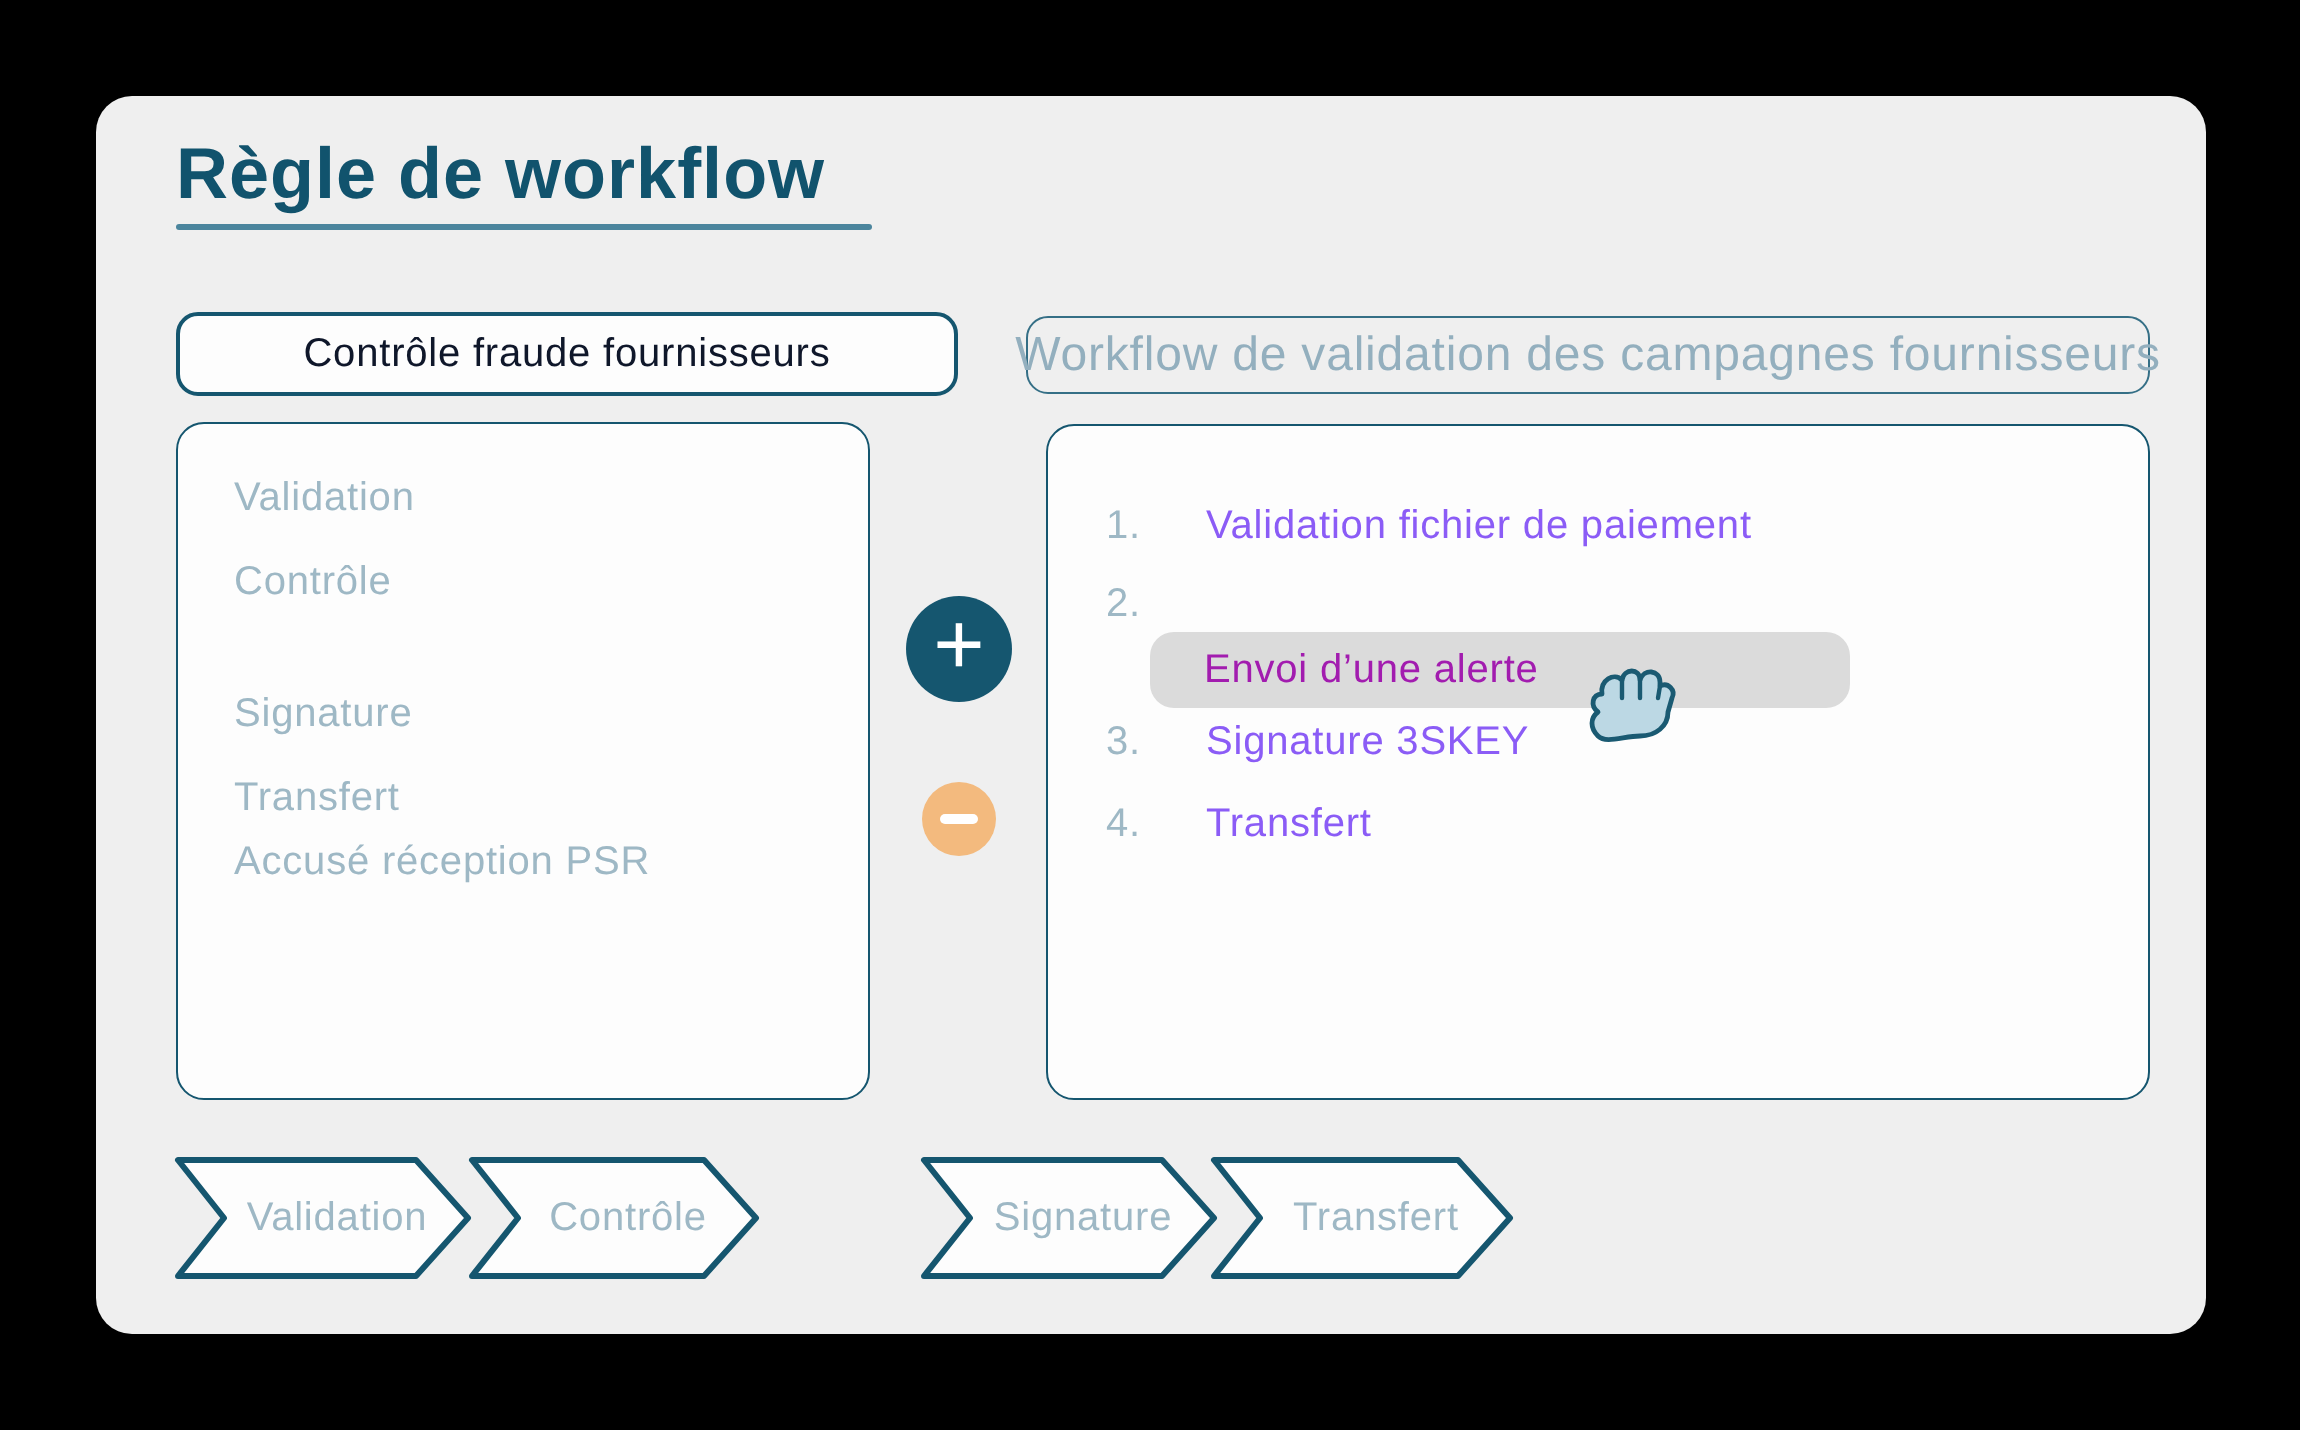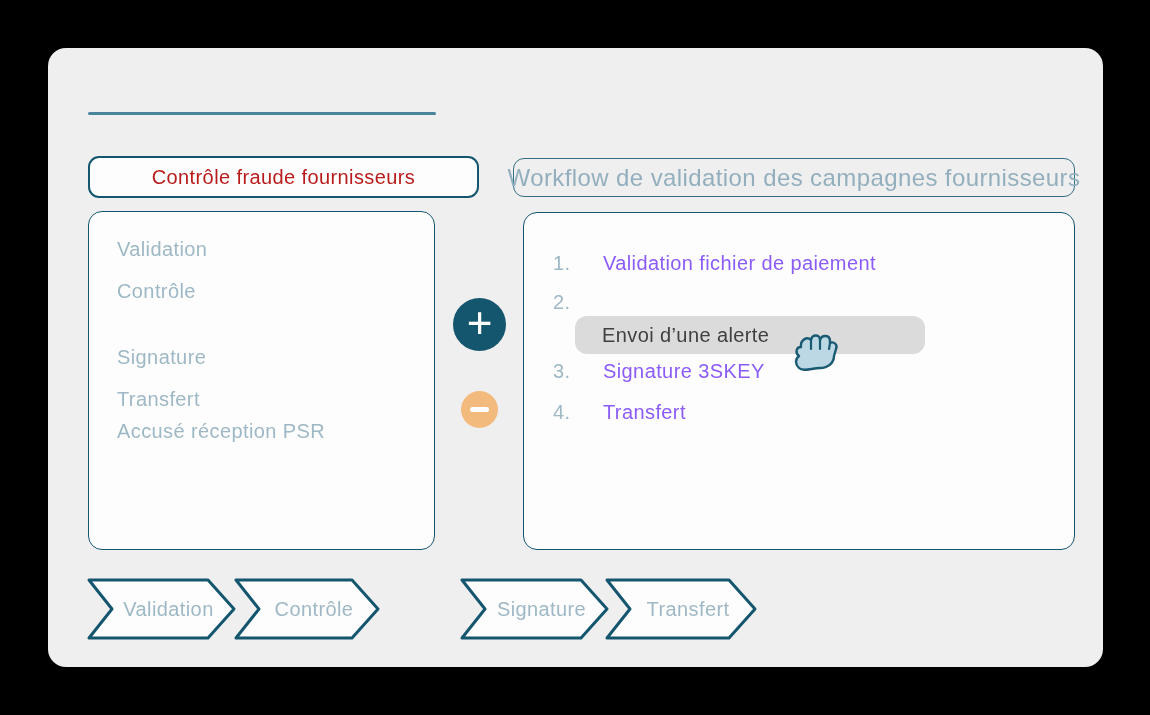--- a/index.html
+++ b/index.html
@@ -26,21 +26,21 @@
   }
   
   .name-box{
     position:absolute;box-sizing:border-box;border-radius:11px;
     display:flex;align-items:center;justify-content:center;
     letter-spacing:.4px;white-space:nowrap;
   }
   .rule-name-box{
     left:40px;top:108px;width:391px;height:42px;
     background:#FDFDFD;border:2px solid #15566F;
-    color:#b91c1c;font-size:20px;text-align:right;
+    color:#0f172a;font-size:20px;text-align:right;
   }
   .workflow-name-box{
     left:465px;top:110px;width:562px;height:39px;
     background:transparent;border:1.5px solid #356F86;
     color:#93AFBE;font-size:24px;
   }
   
   .panel{
     position:absolute;box-sizing:border-box;
     background:#FDFDFD;border:1.5px solid #15566F;border-radius:14px;
@@ -73,21 +73,21 @@
     left:413px;top:343px;width:37px;height:37px;background:#F3BA7E;
   }
   .remove-btn .bar{width:19px;height:5px;background:#fff;border-radius:3px;}
   
   .drag-pill{
     position:absolute;left:527px;top:268px;width:350px;height:38px;
     background:#DBDBDB;border-radius:12px;
   }
   .drag-pill-label{
     position:absolute;left:27px;top:6px;height:26px;line-height:26px;
-    color:#404040;font-size:20px;letter-spacing:.4px;white-space:nowrap;
+    color:#a21caf;font-size:20px;letter-spacing:.4px;white-space:nowrap;
   }
   .hand-icon{
     position:absolute;left:216px;top:12px;width:54px;height:46px;
   }
   
   .chevron{
     position:absolute;height:64px;
     display:flex;align-items:center;justify-content:center;
   }
   .chevron svg{position:absolute;left:0;top:0;}
@@ -103,20 +103,21 @@
     left:293px;top:515px;width:141px;z-index:5;
     filter:drop-shadow(0 3px 4px rgba(0,0,0,.10));
   }
   .chev-alerte .chevron-label{color:#A9BFCA;}
 </style>
 </head>
 <body>
 
 <div class="card">
 
+  <h1 class="page-title">Règle de workflow</h1>
   <div class="title-underline"></div>
 
   <div class="name-box rule-name-box">Contrôle fraude fournisseurs</div>
   <div class="name-box workflow-name-box">Workflow de validation des campagnes fournisseurs</div>
 
   <div class="panel panel-left"></div>
   <div class="step-item" style="top:188px">Validation</div>
   <div class="step-item" style="top:230px">Contrôle</div>
   <div class="step-item" style="top:296px">Signature</div>
   <div class="step-item" style="top:338px">Transfert</div>

